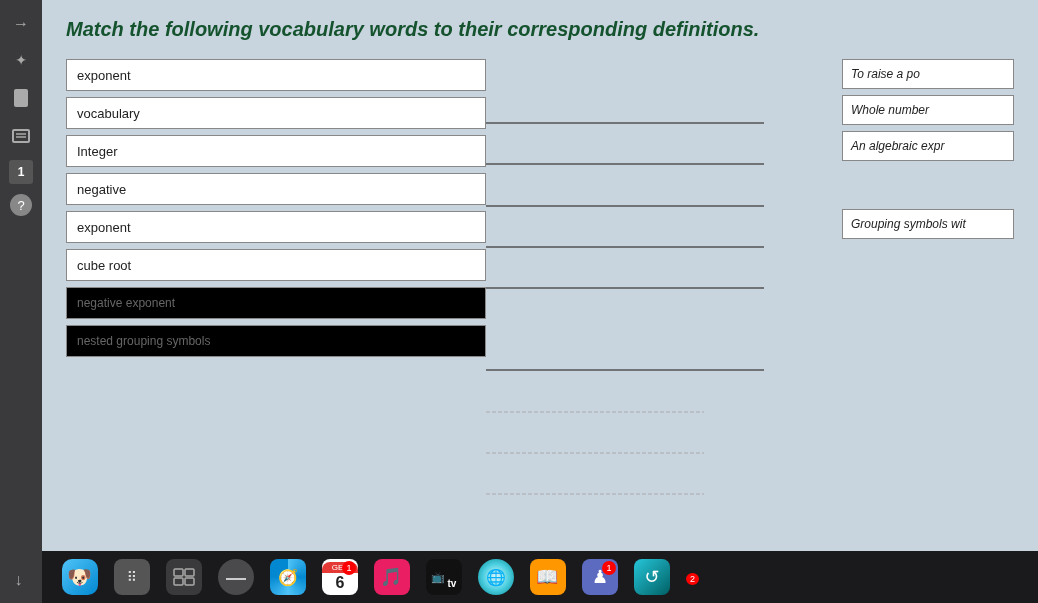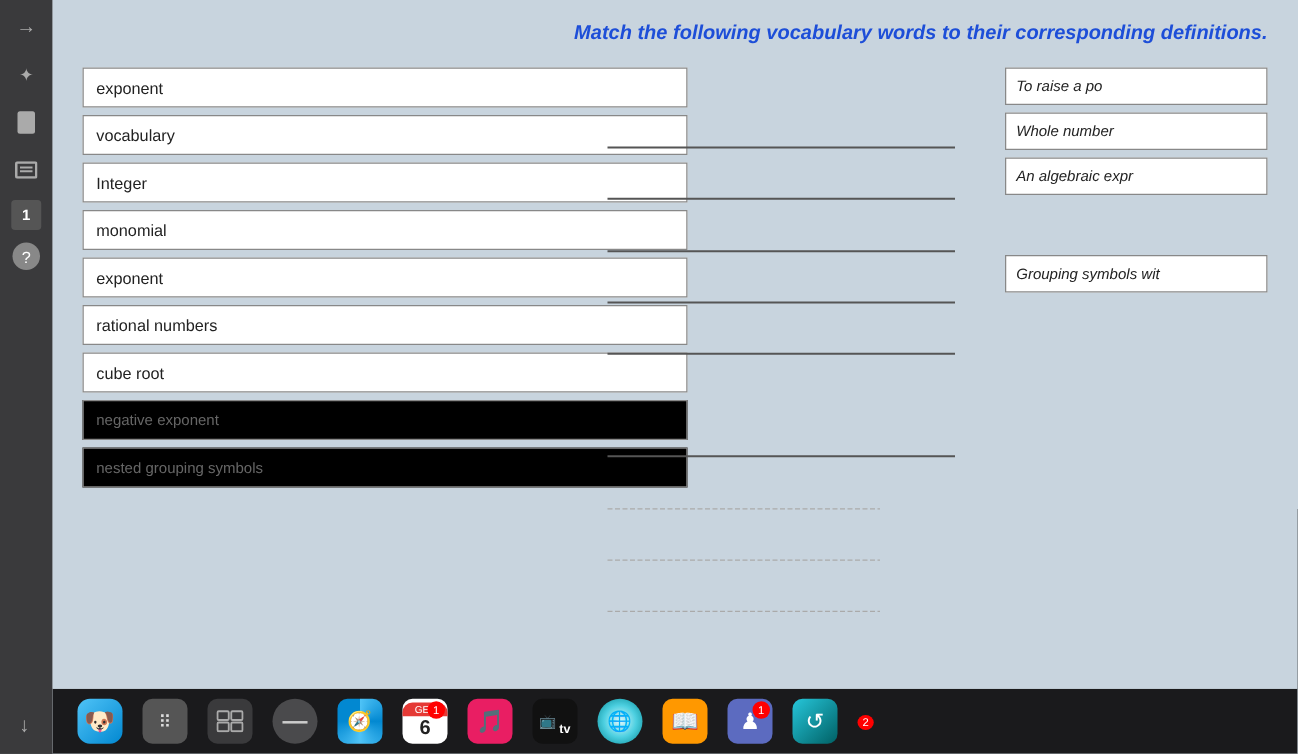--- a/index.html
+++ b/index.html
@@ -61,30 +61,30 @@
     
     .worksheet {
       flex: 1;
       background: #c8d4de;
       padding: 18px 24px 10px 24px;
       overflow: hidden;
       position: relative;
     }
 
     .worksheet-title {
-      font-size: 16px;
+      font-size: 20px;
       font-weight: bold;
       font-style: italic;
-      color: #1d4ed8;
+      color: #14532d;
       margin-bottom: 18px;
-      text-align: right;
+      text-align: left;
     }
 
     .term-box {
-      width: 484px;
+      width: 420px;
       height: 32px;
       background: #fff;
       border: 1.5px solid #888;
       display: flex;
       align-items: center;
       padding: 0 10px;
       font-size: 13px;
       color: #222;
       flex-shrink: 0;
     }
@@ -113,20 +113,21 @@
     .definition-item {
       background: #fff;
       border: 1.5px solid #888;
       padding: 3px 8px;
       font-size: 12px;
       font-style: italic;
       color: #222;
       min-height: 30px;
       display: flex;
       align-items: center;
+      margin-left: 38px;
     }
 
     
     .taskbar {
       height: 52px;
       background: #1a1a1c;
       display: flex;
       align-items: center;
       padding: 0 20px;
       gap: 16px;
@@ -241,27 +242,24 @@
         <div class="term-box">
             <span>exponent</span>
           </div>
         <div class="term-box">
             <span>vocabulary</span>
           </div>
         <div class="term-box">
             <span>Integer</span>
           </div>
         <div class="term-box">
-            <span>monomial</span>
+            <span>negative</span>
           </div>
         <div class="term-box">
             <span>exponent</span>
-          </div>
-        <div class="term-box">
-            <span>rational numbers</span>
           </div>
         <div class="term-box">
             <span>cube root</span>
           </div>
         <div class="term-box faded">
             <span>negative exponent</span>
           </div>
         <div class="term-box faded">
             <span>nested grouping symbols</span>
           </div>

